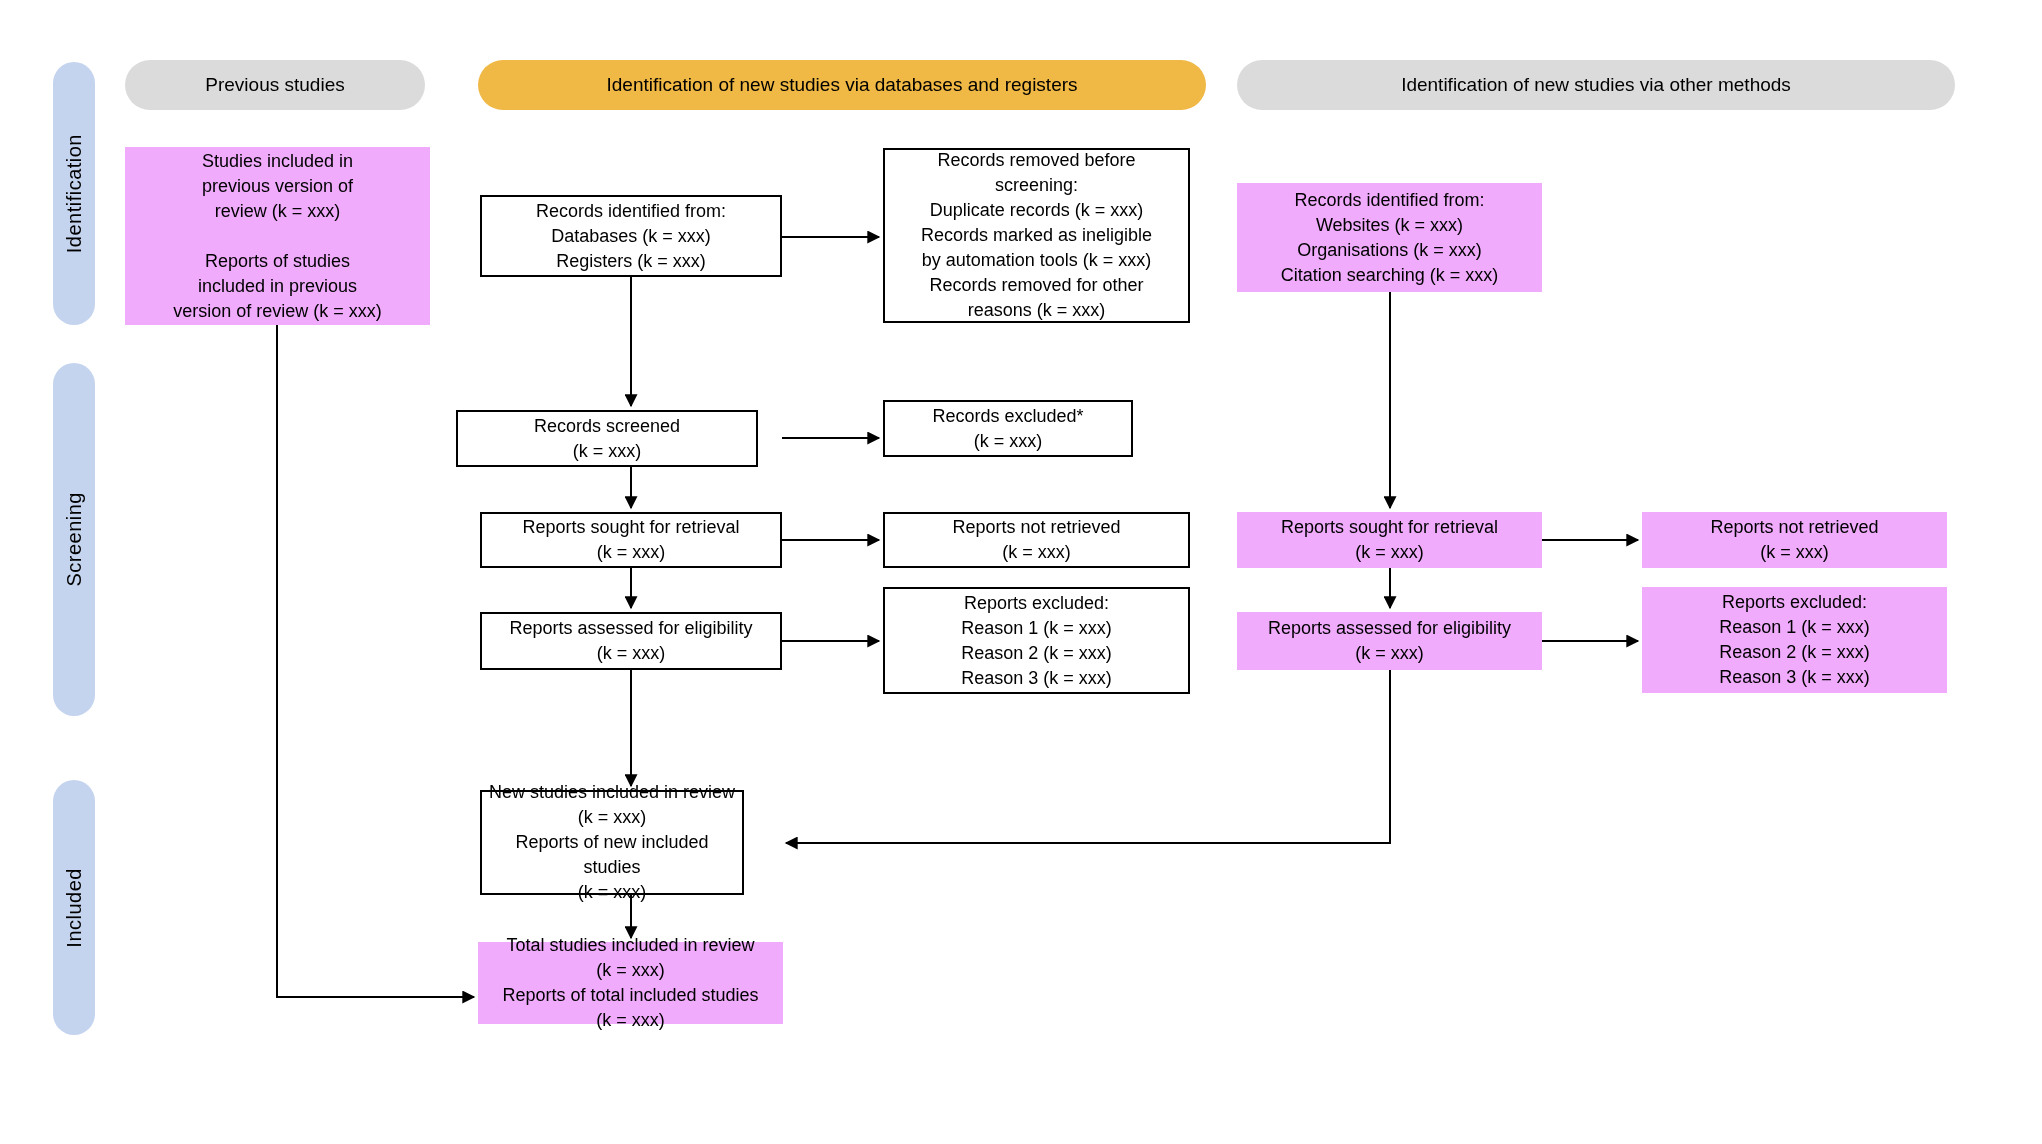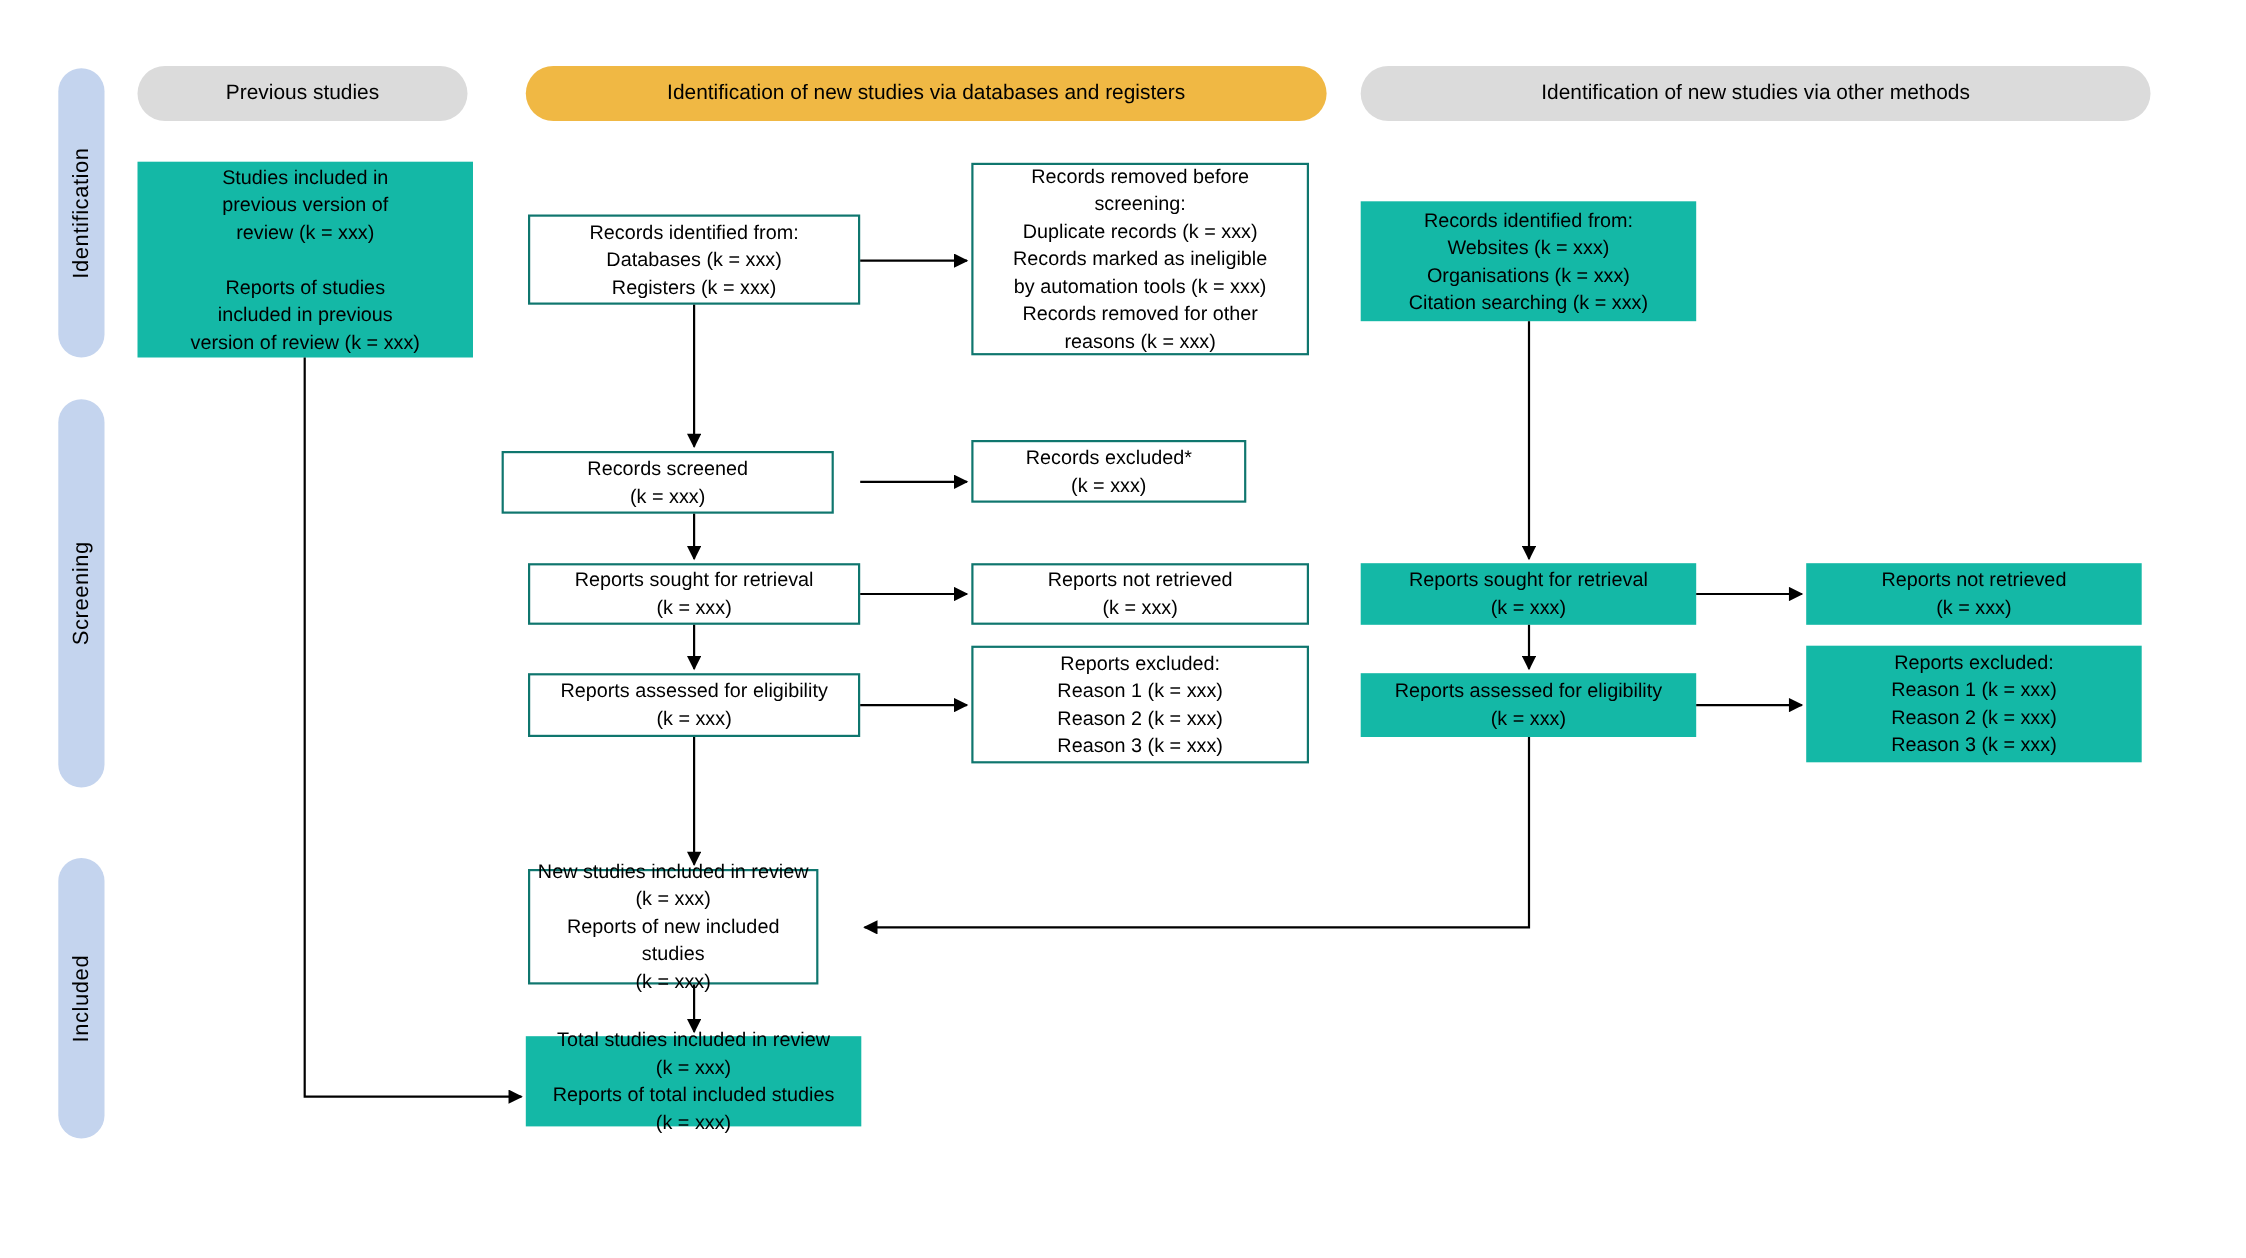--- a/index.html
+++ b/index.html
@@ -28,22 +28,22 @@
     writing-mode:vertical-rl;transform:rotate(180deg);
     font-size:20px;letter-spacing:0.5px;white-space:nowrap;
   }
   .box{
     position:absolute;
     display:flex;align-items:center;justify-content:center;
     text-align:center;white-space:pre-line;
     font-size:18px;line-height:25px;
     padding:0 6px;box-sizing:border-box;
   }
-  .box.white{background:#ffffff;border:2px solid #0f766e;}
-  .box.gray{background:#14b8a6;border:none;}
+  .box.white{background:#ffffff;border:2px solid #000000;}
+  .box.gray{background:#f0abfc;border:none;}
   svg.lines{position:absolute;left:0;top:0;width:2042px;height:1144px;pointer-events:none;}
 </style>
 </head>
 <body>
 
 <div class="canvas">
 
   <div class="hdr yellow" style="left:478px;top:60px;width:728px;">Identification of new studies via databases and registers</div>
   <div class="hdr gray" style="left:125px;top:60px;width:300px;">Previous studies</div>
   <div class="hdr gray" style="left:1237px;top:60px;width:718px;">Identification of new studies via other methods</div>

